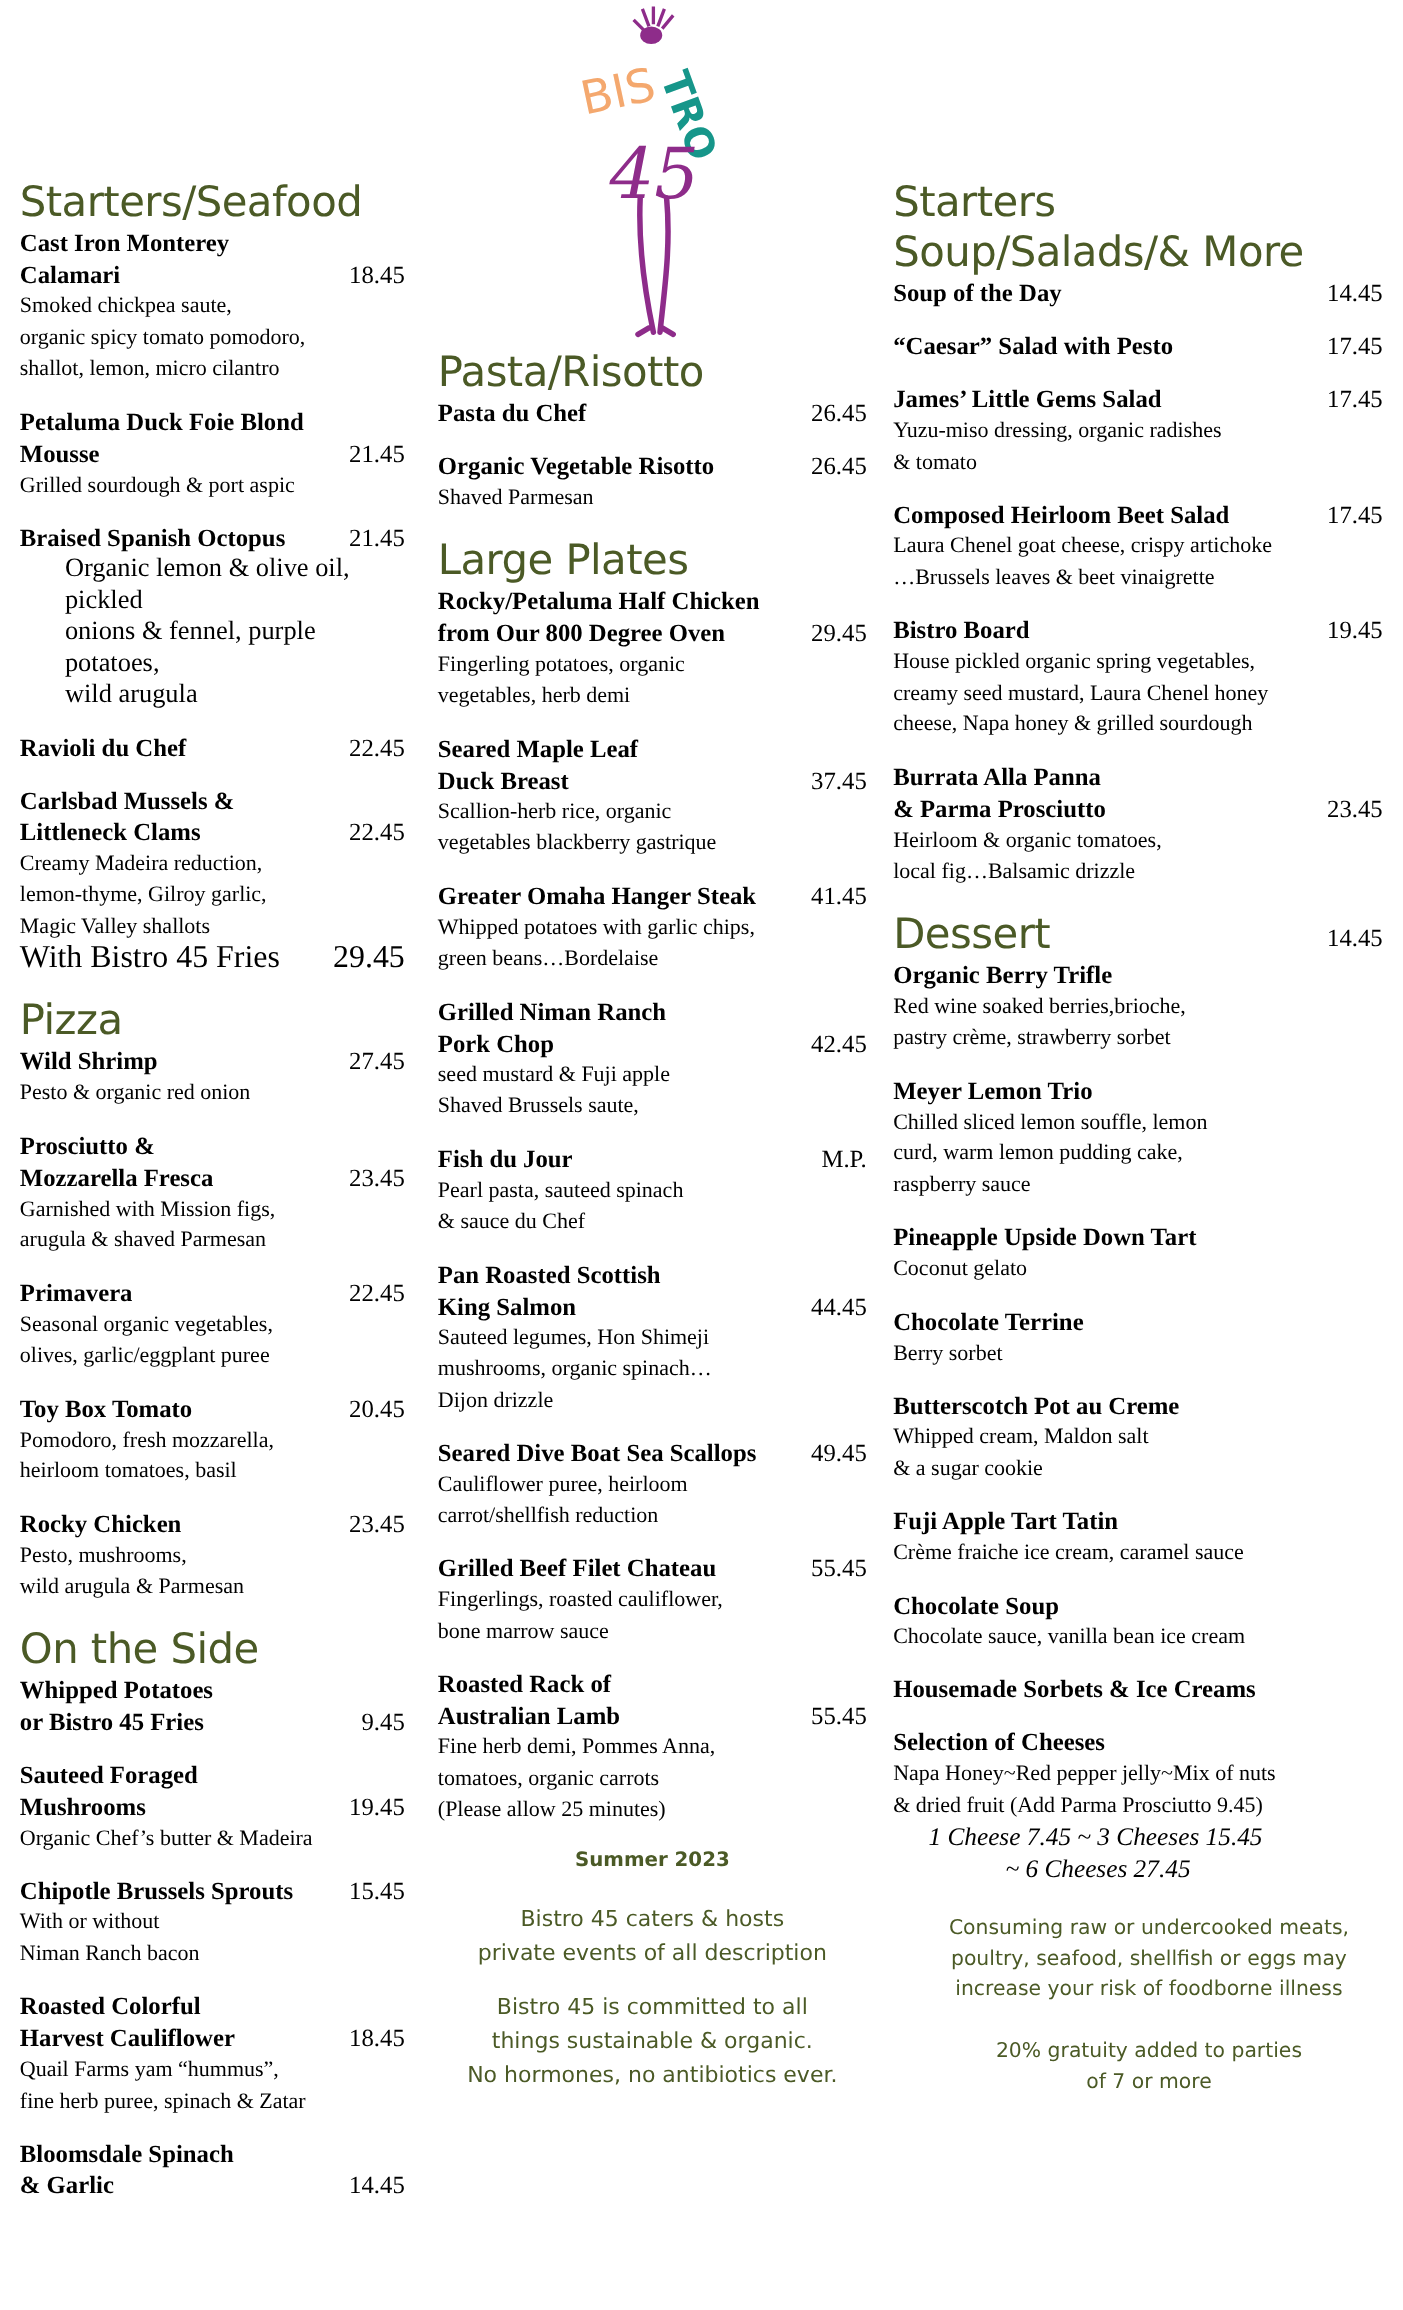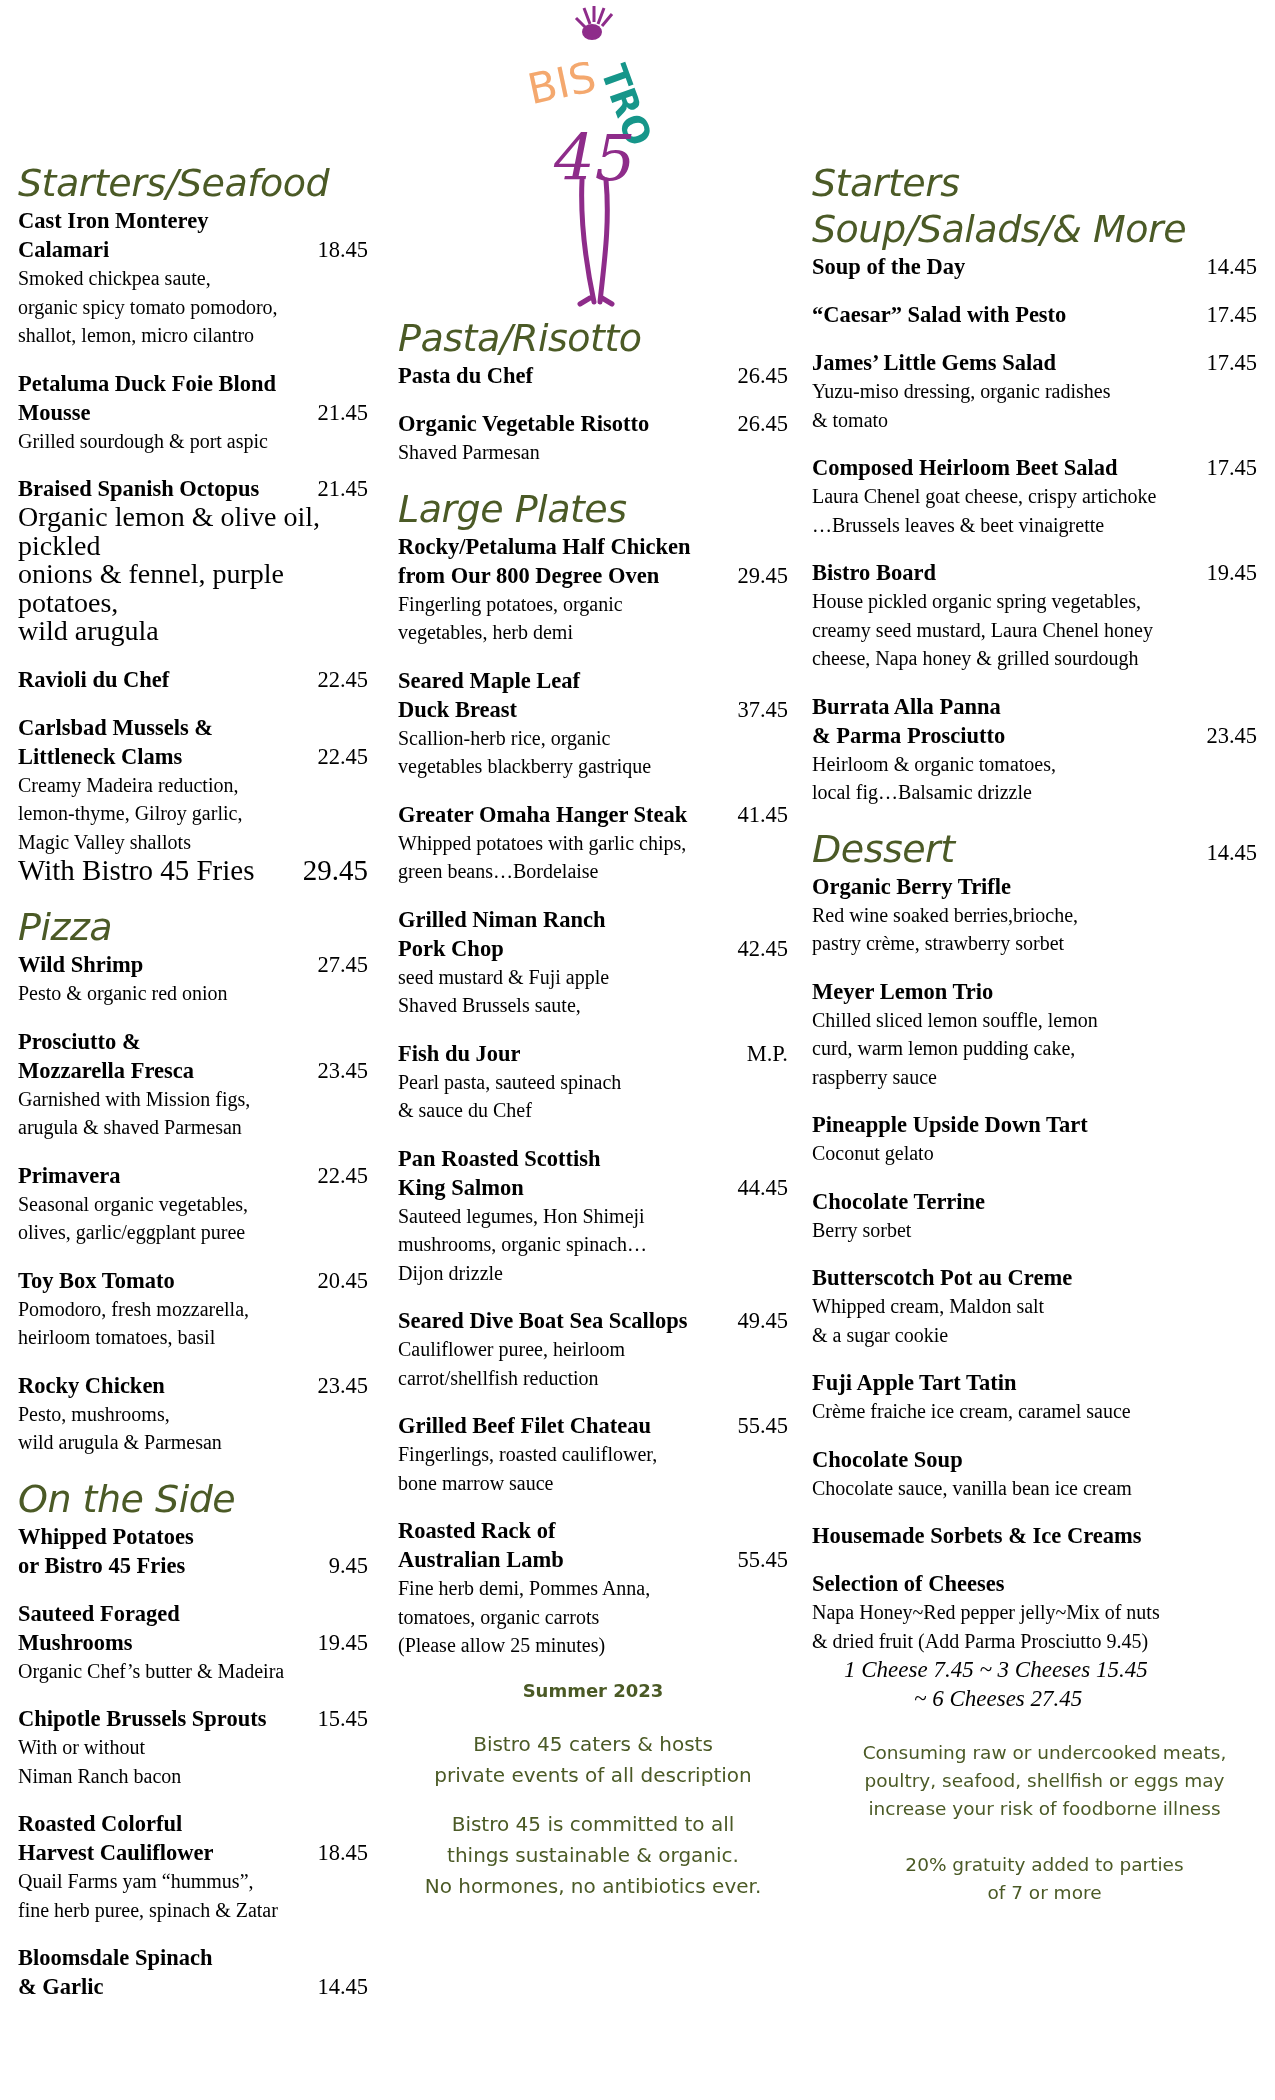--- a/index.html
+++ b/index.html
@@ -4,27 +4,27 @@
 <style>
   html, body { margin: 0; padding: 0; background: #ffffff; }
   body { width: 1275px; height: 2100px; position: relative; overflow: hidden;
          font-family: "Liberation Serif", serif; color: #000; }
   .col { position: absolute; top: 0; }
   .col-left { left: 18px; width: 350px; }
   .col-mid { left: 398px; width: 390px; }
   .col-right { left: 812px; width: 445px; }
 
   .section-title { font-family: "DejaVu Sans", sans-serif; color: #4b5a26;
-    font-size: 38px; line-height: 46px; font-weight: normal; letter-spacing: -0.5px; margin: 0; font-style: italic; }
+    font-size: 38px; line-height: 46px; font-weight: normal; letter-spacing: -0.5px; margin: 0; }
   .item { margin-bottom: 19px; }
   .item-head { position: relative; font-weight: bold; font-size: 22.5px; line-height: 29px; }
   .item-name { display: block; }
   .item-price { position: absolute; right: 0; bottom: 0; font-weight: normal; }
   .item-desc { font-size: 20px; line-height: 28.5px; }
-  .item-desc.small { font-size: 28px; }
+  .item-desc.small { font-size: 24px; margin-left: 41px; }
   .item-line { display: block; }
   .item-extra { position: relative; font-size: 29px; line-height: 29px; }
   .italic-line { font-style: italic; font-size: 23px; line-height: 29px; }
 
   .logo { position: absolute; left: 520px; top: 4px; width: 140px; height: 306px; }
 
   .note { font-family: "DejaVu Sans", sans-serif; color: #4b5a26; text-align: center; }
   .note-season { font-weight: bold; font-size: 18px; line-height: 24px; margin-bottom: 26px; }
   .note-p { font-size: 20px; line-height: 31px; margin-bottom: 18px; }
   .note-r { font-size: 18.5px; line-height: 28px; }

